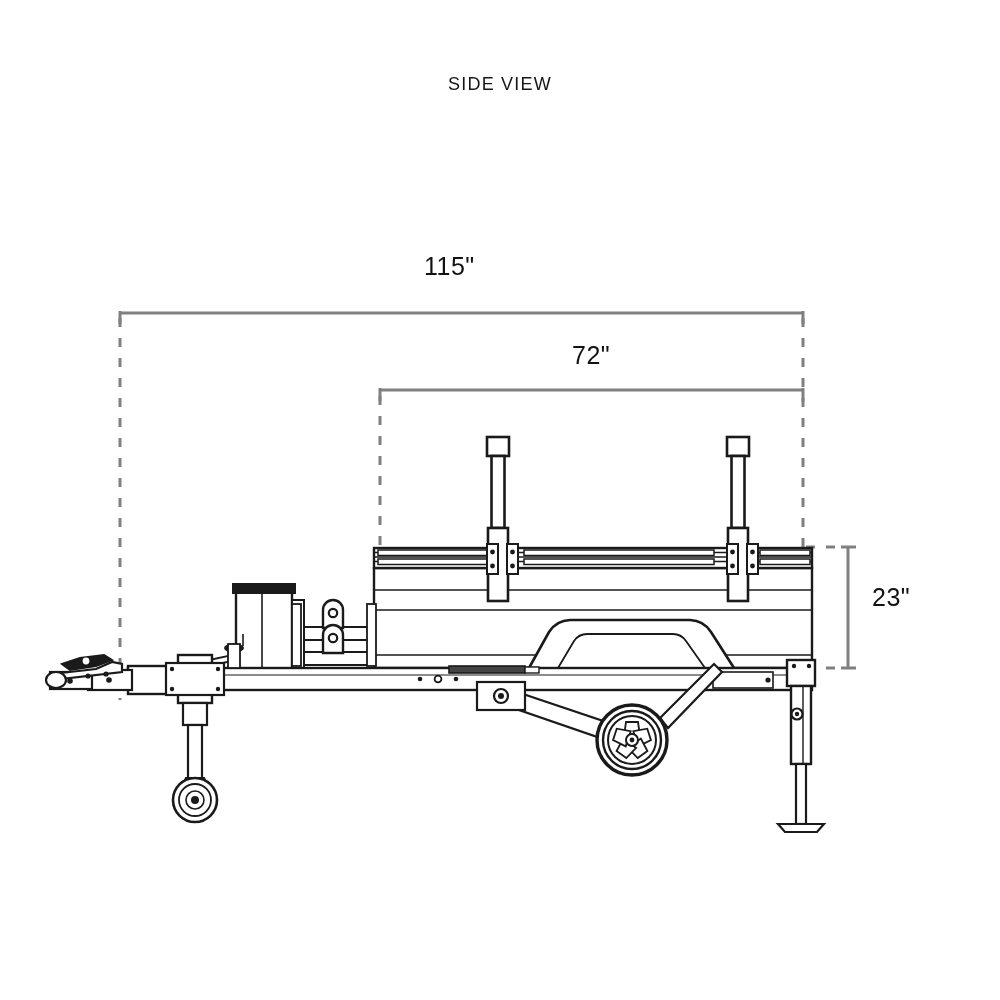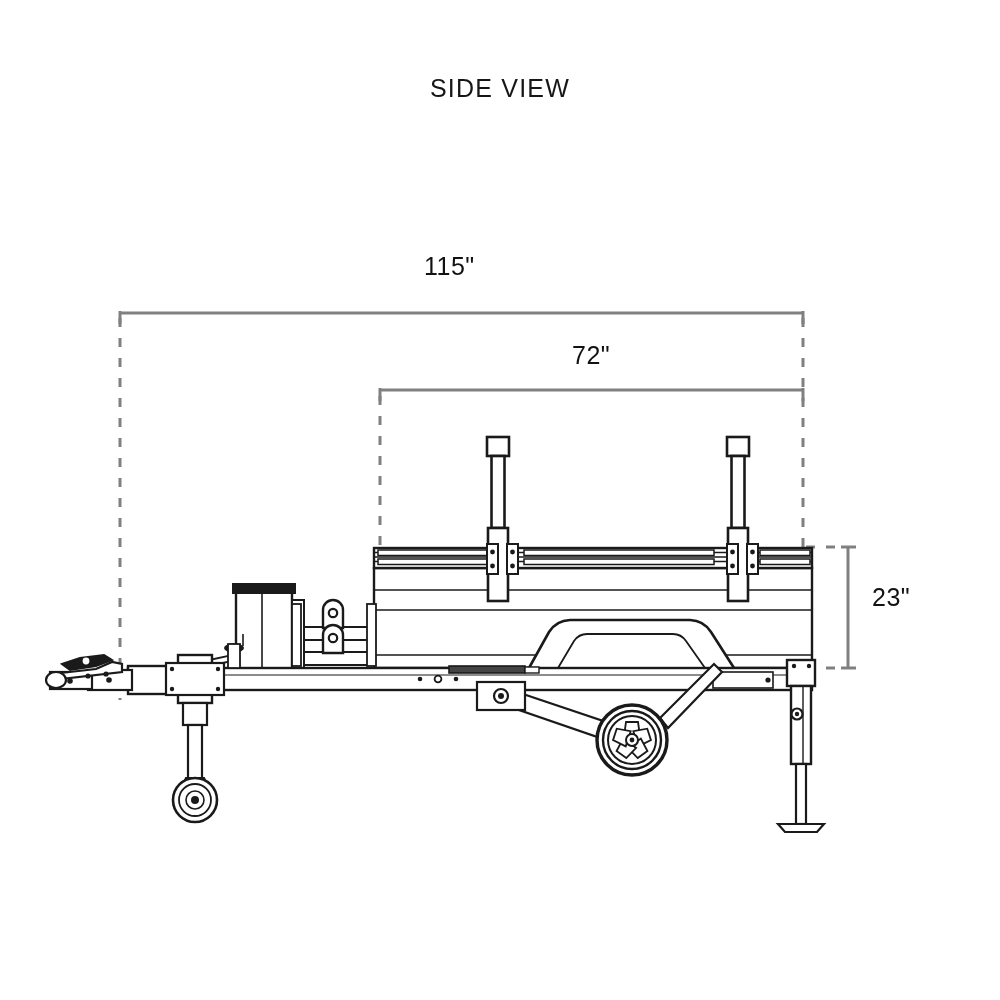--- a/index.html
+++ b/index.html
@@ -19,21 +19,21 @@
     height: 1000px;
     background: #ffffff;
   }
   .title {
     position: absolute;
     left: 0;
     top: 74px;
     width: 1000px;
     text-align: center;
     font-family: "Liberation Sans", sans-serif;
-    font-size: 25px;
+    font-size: 18px;
     font-weight: 500;
     letter-spacing: 1.2px;
     color: #161616;
   }
   .dim-label {
     position: absolute;
     font-family: "Liberation Sans", sans-serif;
     font-size: 25px;
     font-weight: 500;
     letter-spacing: 0.5px;

